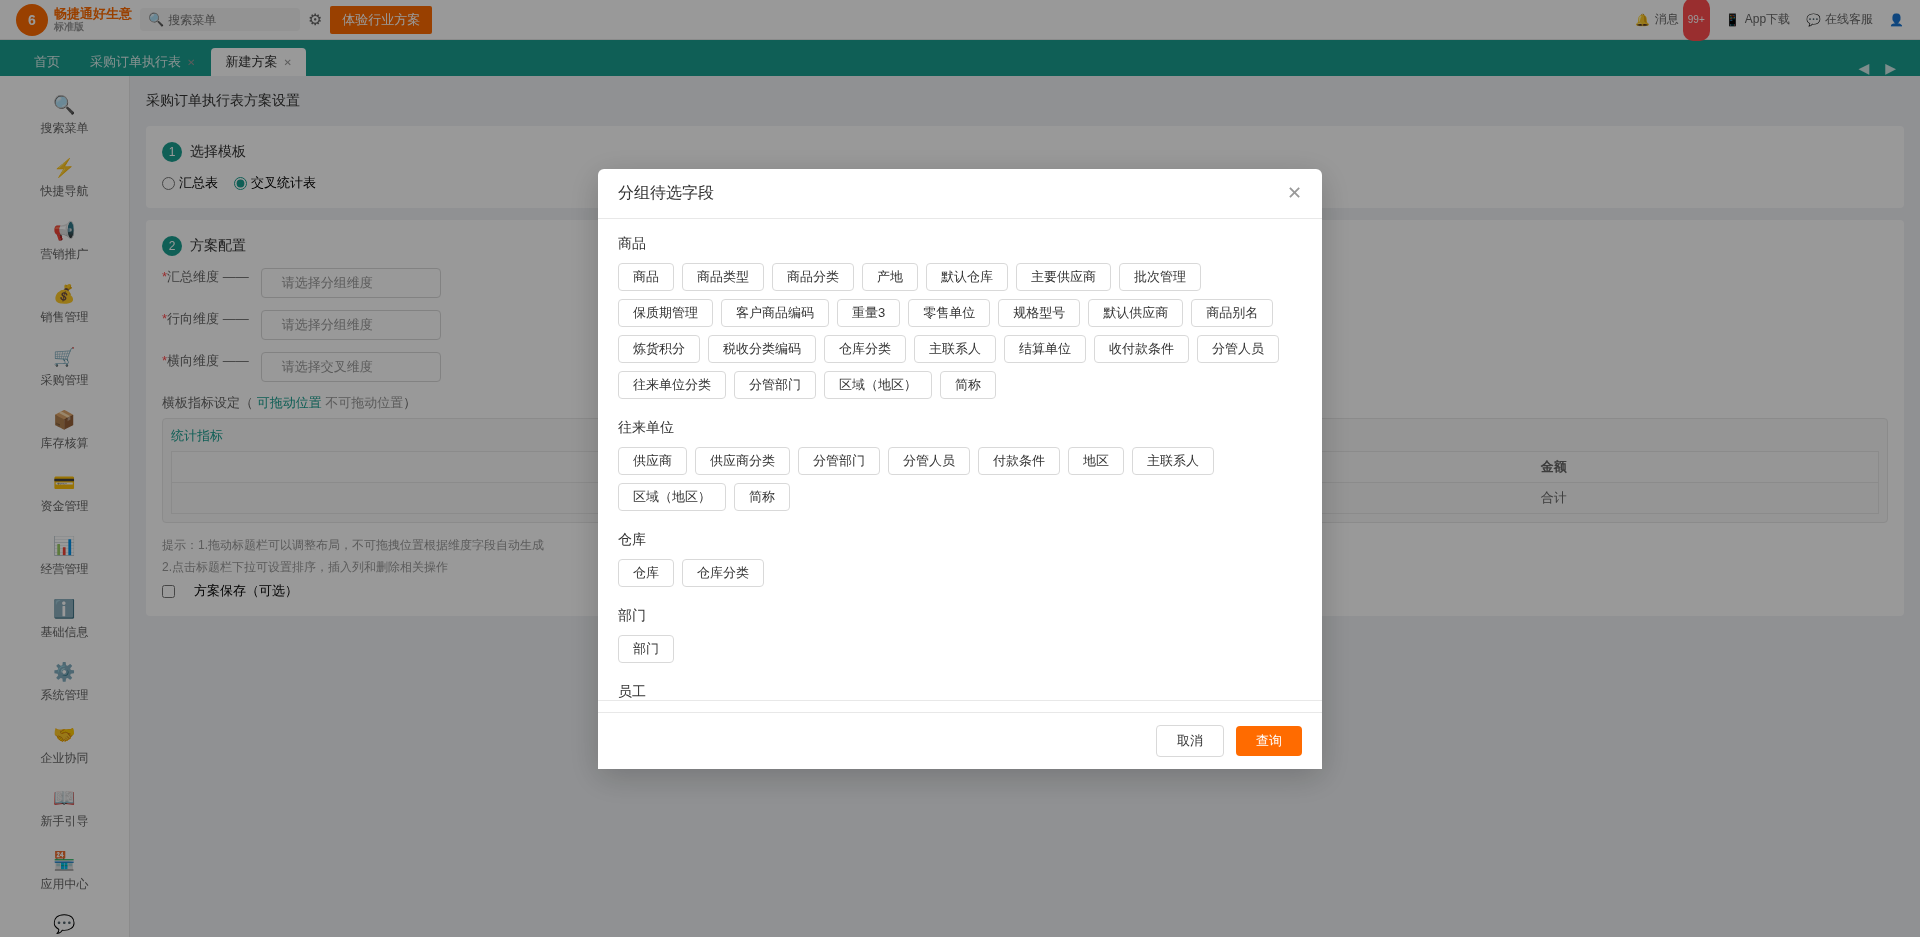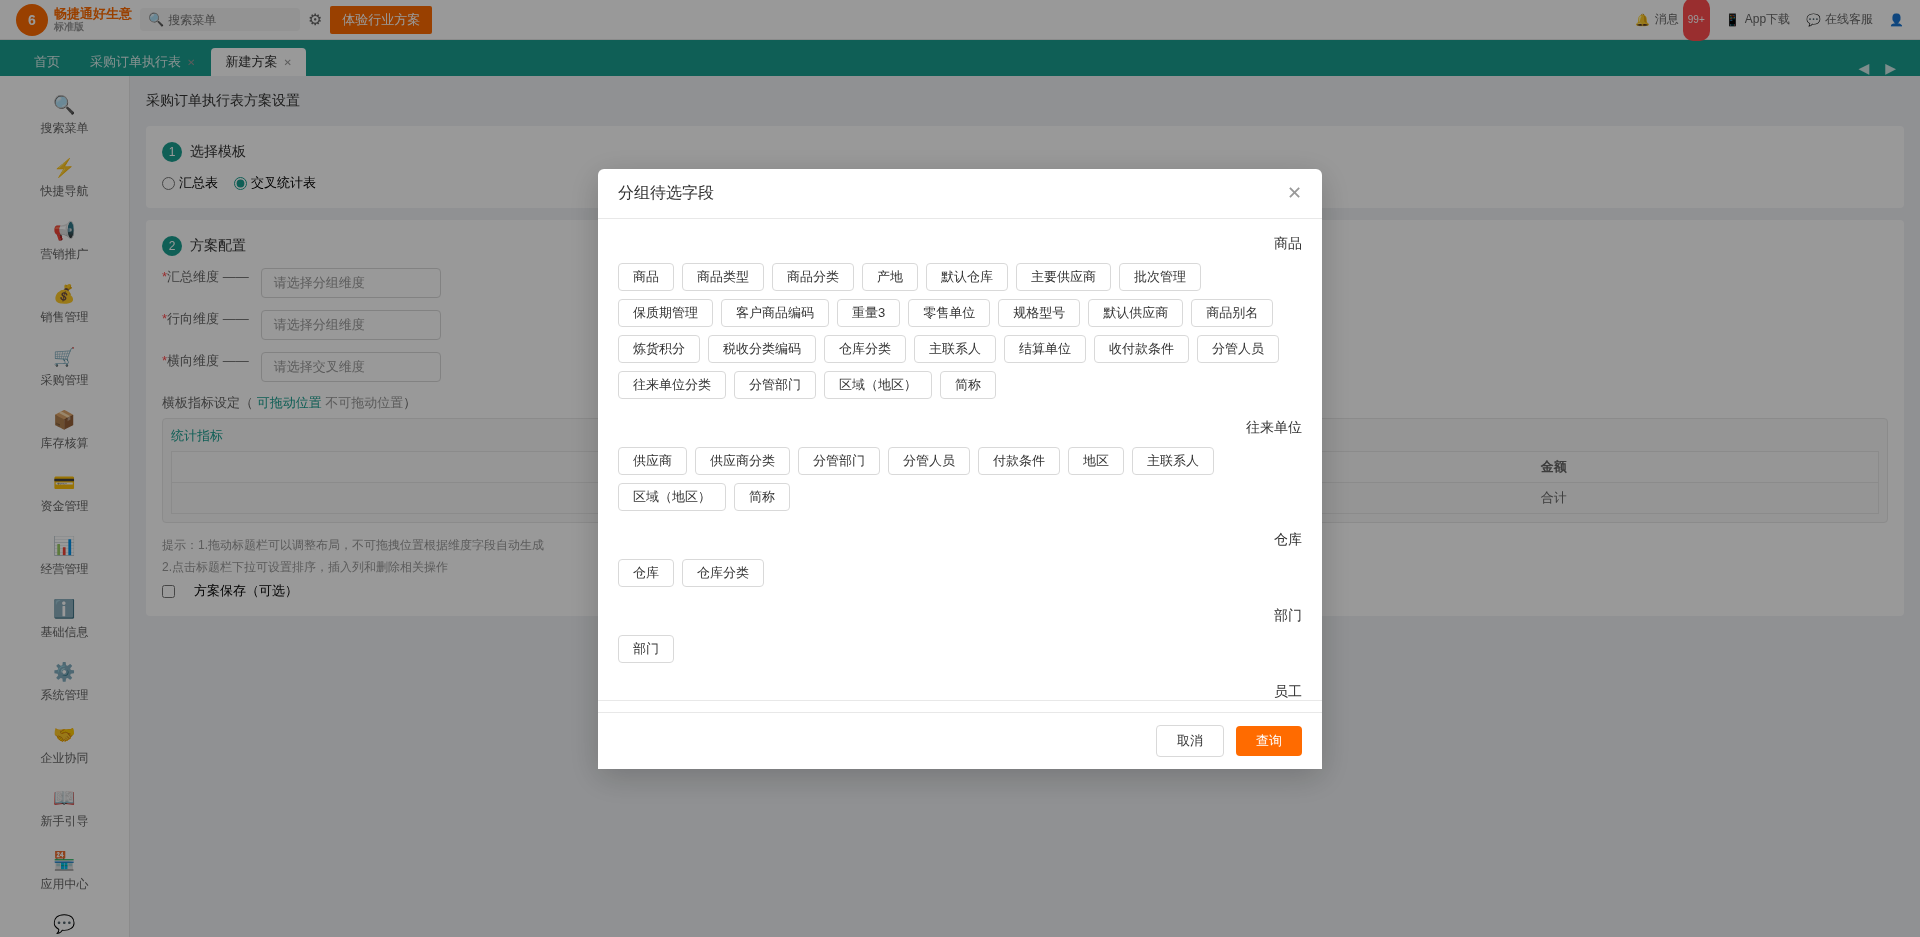--- a/index.html
+++ b/index.html
@@ -92,21 +92,21 @@
     .section-header { display: flex; align-items: center; gap: 8px; margin-bottom: 12px; }
     .section-num { width: 20px; height: 20px; background: #1a9e8f; color: white; border-radius: 50%; display: flex; align-items: center; justify-content: center; font-size: 12px; }
     .section-title { font-size: 14px; color: #333; font-weight: 500; }
     .template-options { display: flex; gap: 16px; align-items: flex-start; }
     .radio-option { display: flex; align-items: center; gap: 4px; cursor: pointer; }
     .radio-option input { accent-color: #1a9e8f; }
 
     .config-row { display: flex; align-items: flex-start; gap: 12px; margin-bottom: 12px; }
     .config-label { color: #666; font-size: 13px; min-width: 80px; }
 
-    .select-box { border: 1px solid #d9d9d9; border-radius: 4px; padding: 5px 12px; font-size: 13px; color: #999; background: #fff; cursor: pointer; min-width: 180px; }
+    .select-box { border: 1px solid #d9d9d9; border-radius: 4px; padding: 5px 20px; font-size: 13px; color: #999; background: #fff; cursor: pointer; min-width: 180px; }
 
     
     .overlay {
       position: fixed;
       top: 0; left: 0; right: 0; bottom: 0;
       background: rgba(0,0,0,0.4);
       z-index: 100;
       display: flex;
       align-items: center;
       justify-content: center;
@@ -135,21 +135,21 @@
     .modal-body {
       flex: 1;
       overflow-y: auto;
       padding: 16px 20px;
     }
     .modal-body::-webkit-scrollbar { width: 6px; }
     .modal-body::-webkit-scrollbar-track { background: #f5f5f5; }
     .modal-body::-webkit-scrollbar-thumb { background: #ccc; border-radius: 3px; }
 
     
-    .field-group { margin-bottom: 20px; text-align: right; }
+    .field-group { margin-bottom: 20px; }
     .field-group-title { font-size: 14px; color: #333; font-weight: 500; margin-bottom: 10px; }
     .field-tags { display: flex; flex-wrap: wrap; gap: 8px; }
     .field-tag {
       border: 1px solid #d9d9d9;
       border-radius: 4px;
       padding: 4px 14px;
       font-size: 13px;
       color: #333;
       cursor: pointer;
       background: #fff;

